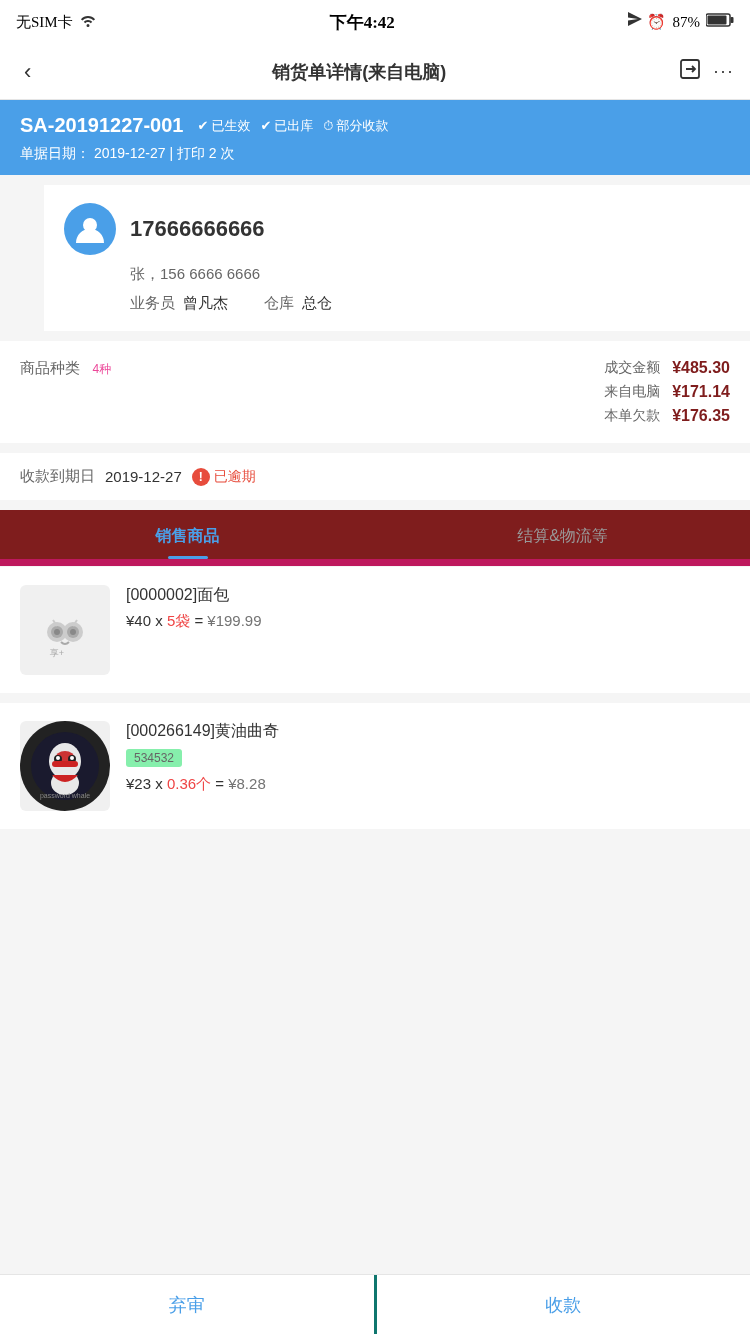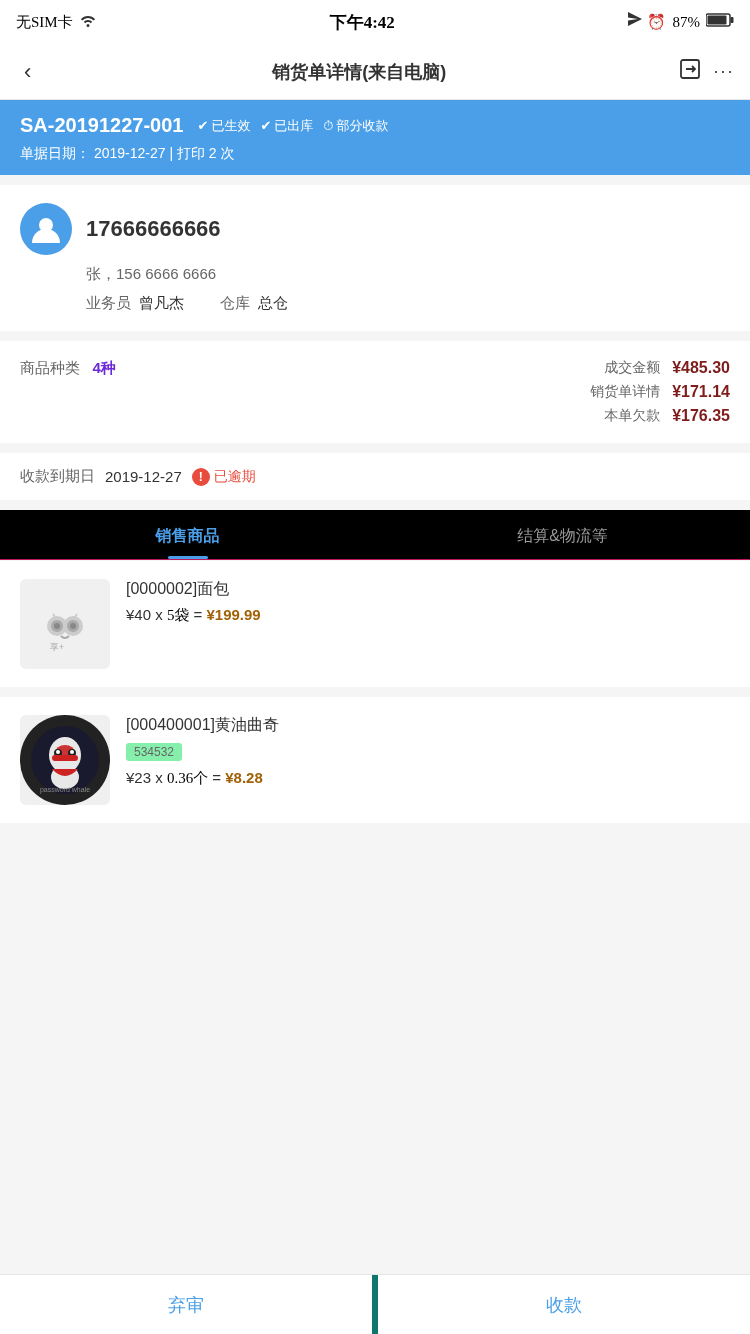--- a/index.html
+++ b/index.html
@@ -91,20 +91,21 @@
     .date-row {
       font-size: 14px;
       color: #fff;
     }
 
     
     .customer-card {
       background: #fff;
       padding: 18px 20px;
       margin-top: 10px;
+      margin-left: 44px;
     }
     .customer-top {
       display: flex;
       align-items: center;
       gap: 14px;
       margin-bottom: 10px;
     }
     .avatar {
       width: 52px;
       height: 52px;
@@ -143,21 +144,21 @@
       margin-top: 10px;
       padding: 18px 20px;
     }
     .summary-row {
       display: flex;
       justify-content: space-between;
       align-items: flex-start;
     }
     .summary-left { font-size: 15px; color: #333; }
     .summary-label { color: #666; }
-    .summary-count { font-size: 15px; font-weight: 700; color: #6d28d9; }
+    .summary-count { font-size: 12px; font-weight: 400; color: #ec4899; }
     .summary-right { display: flex; flex-direction: column; align-items: flex-end; gap: 6px; }
     .amount-row { display: flex; gap: 12px; align-items: center; }
     .amount-label { font-size: 14px; color: #666; }
     .amount-value { font-size: 16px; color: #7f1d1d; font-weight: 600; }
 
     
     .due-card {
       background: #fff;
       margin-top: 10px;
       padding: 14px 20px;
@@ -182,24 +183,24 @@
       color: #fff;
       display: flex;
       align-items: center;
       justify-content: center;
       font-size: 12px;
       font-weight: 700;
     }
 
     
     .tabs-bar {
-      background: #000000;
+      background: #7f1d1d;
       margin-top: 10px;
       display: flex;
-      border-bottom: 1px solid #be185d;
+      border-bottom: 7px solid #be185d;
     }
     .tab {
       flex: 1;
       text-align: center;
       padding: 16px 0 12px;
       font-size: 16px;
       color: #999;
       cursor: pointer;
       position: relative;
     }
@@ -247,22 +248,22 @@
     .product-tag {
       display: inline-block;
       background: #86efac;
       color: #666;
       font-size: 12px;
       padding: 2px 8px;
       border-radius: 3px;
       margin-bottom: 8px;
     }
     .product-price-row { font-size: 15px; color: #333; }
-    .product-price-row .qty { color: #000000; font-family: Liberation Serif, serif; }
-    .product-price-row .total { color: #a16207; font-weight: 700; }
+    .product-price-row .qty { color: #ef4444; }
+    .product-price-row .total { color: #737373; font-weight: 400; }
 
     
     .bottom-bar {
       position: fixed;
       bottom: 0;
       left: 0;
       width: 750px;
       height: 60px;
       background: #fff;
       border-top: 1px solid #e5e5e5;
@@ -270,21 +271,21 @@
     }
     .bottom-btn {
       flex: 1;
       display: flex;
       align-items: center;
       justify-content: center;
       font-size: 18px;
       cursor: pointer;
       font-weight: 500;
     }
-    .bottom-btn.cancel { color: #4a9fe8; border-right: 6px solid #0f766e; }
+    .bottom-btn.cancel { color: #4a9fe8; border-right: 3px solid #0f766e; }
     .bottom-btn.confirm { color: #4a9fe8; }
 
     
     .owl-image {
       width: 90px;
       height: 90px;
       border-radius: 50%;
       background: #222;
       display: flex;
       align-items: center;
@@ -392,21 +393,21 @@
       <span class="summary-label">商品种类</span>
       &nbsp;
       <span class="summary-count">4种</span>
     </div>
     <div class="summary-right">
       <div class="amount-row">
         <span class="amount-label">成交金额</span>
         <span class="amount-value">¥485.30</span>
       </div>
       <div class="amount-row">
-        <span class="amount-label">销货单详情</span>
+        <span class="amount-label">来自电脑</span>
         <span class="amount-value">¥171.14</span>
       </div>
       <div class="amount-row">
         <span class="amount-label">本单欠款</span>
         <span class="amount-value">¥176.35</span>
       </div>
     </div>
   </div>
 </div>
 
@@ -471,21 +472,21 @@
           <rect x="22" y="30" width="26" height="6" rx="3" fill="#cc2222"></rect>
 
           <ellipse cx="35" cy="52" rx="14" ry="12" fill="#e8e8e8"></ellipse>
           <path d="M22 44 Q35 58 48 44" fill="#cc2222"></path>
 
           <text x="35" y="67" font-size="7" fill="#888" text-anchor="middle" font-family="Arial">password whale</text>
         </svg>
       </div>
     </div>
     <div class="product-info">
-      <div class="product-name">[000400001]黄油曲奇</div>
+      <div class="product-name">[000266149]黄油曲奇</div>
       <div class="product-tag">534532</div>
       <div class="product-price-row">
         <span>¥23</span> x <span class="qty">0.36个</span> = <span class="total">¥8.28</span>
       </div>
     </div>
   </div>
 
 </div>
 
 <div class="bottom-bar">

